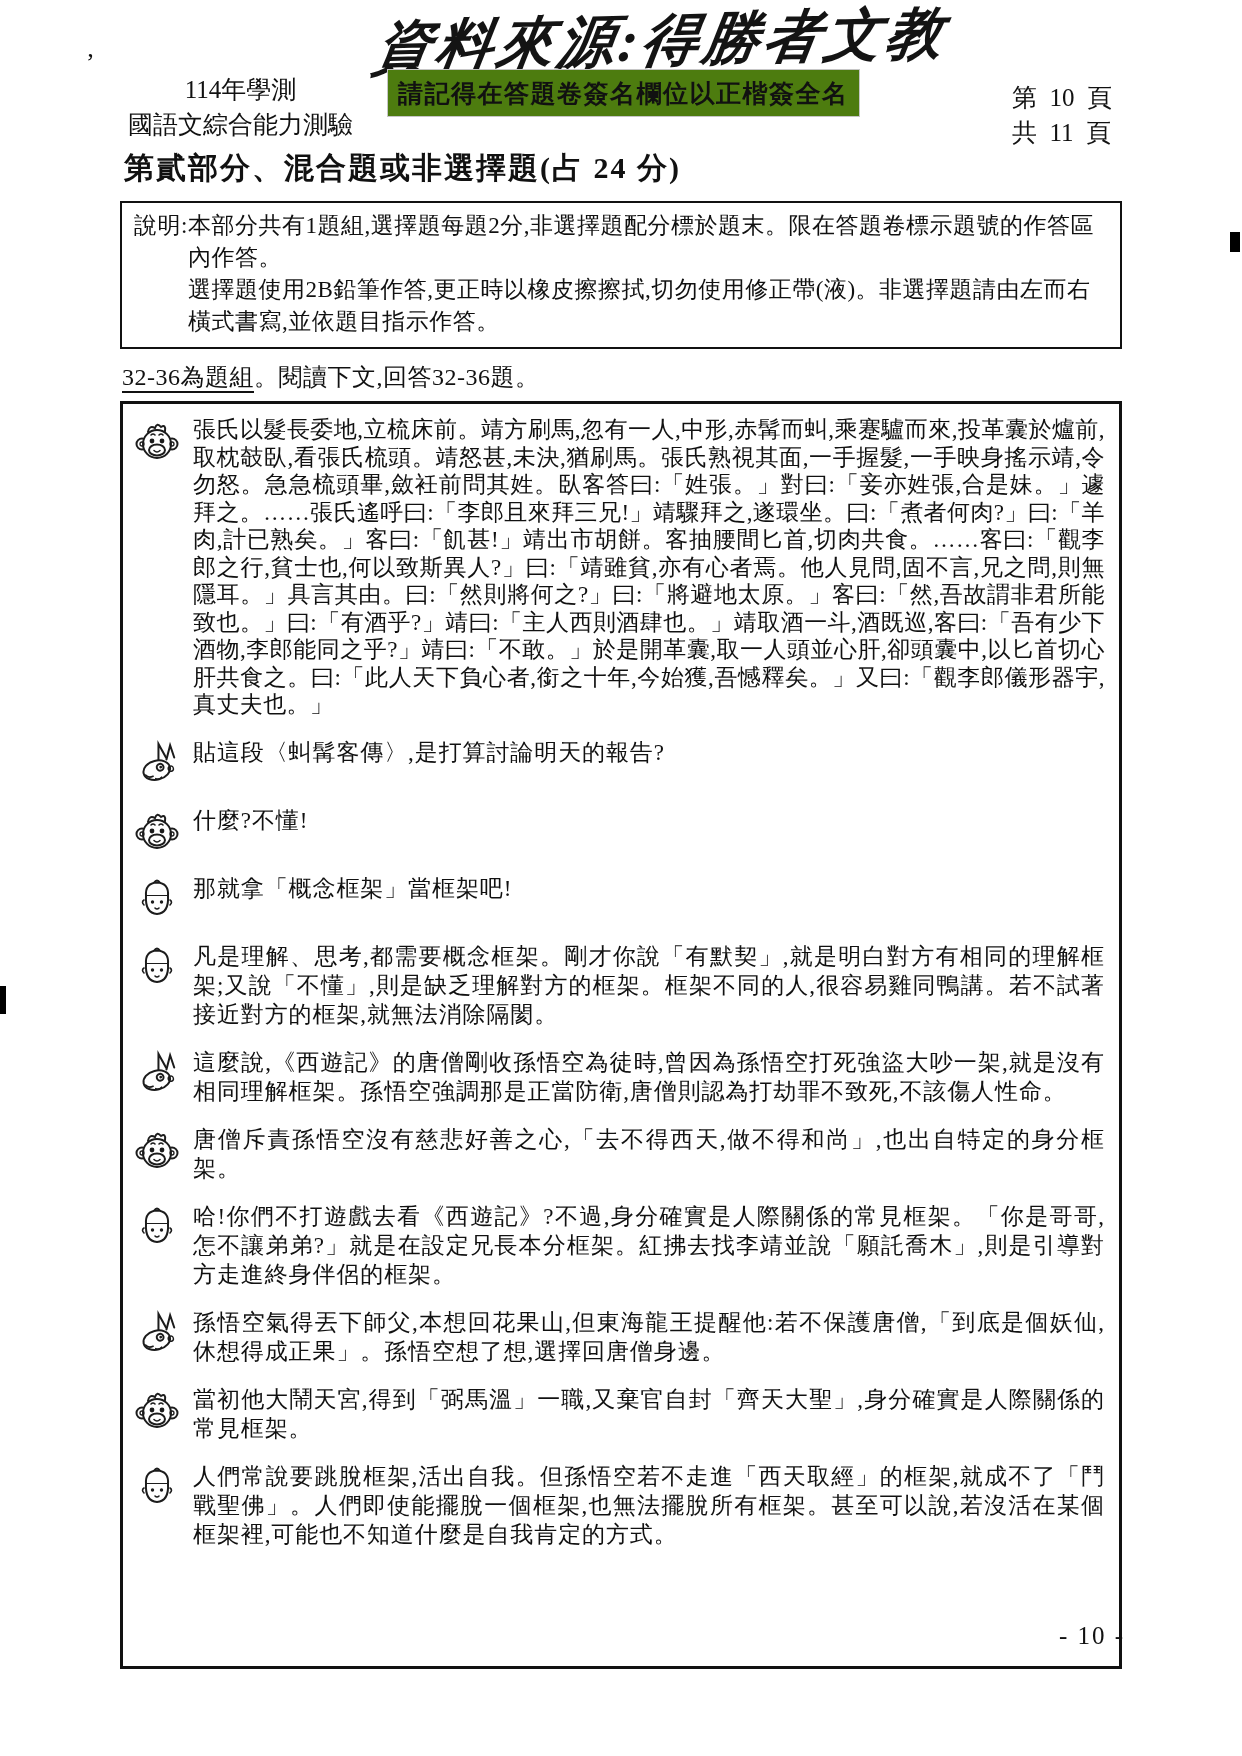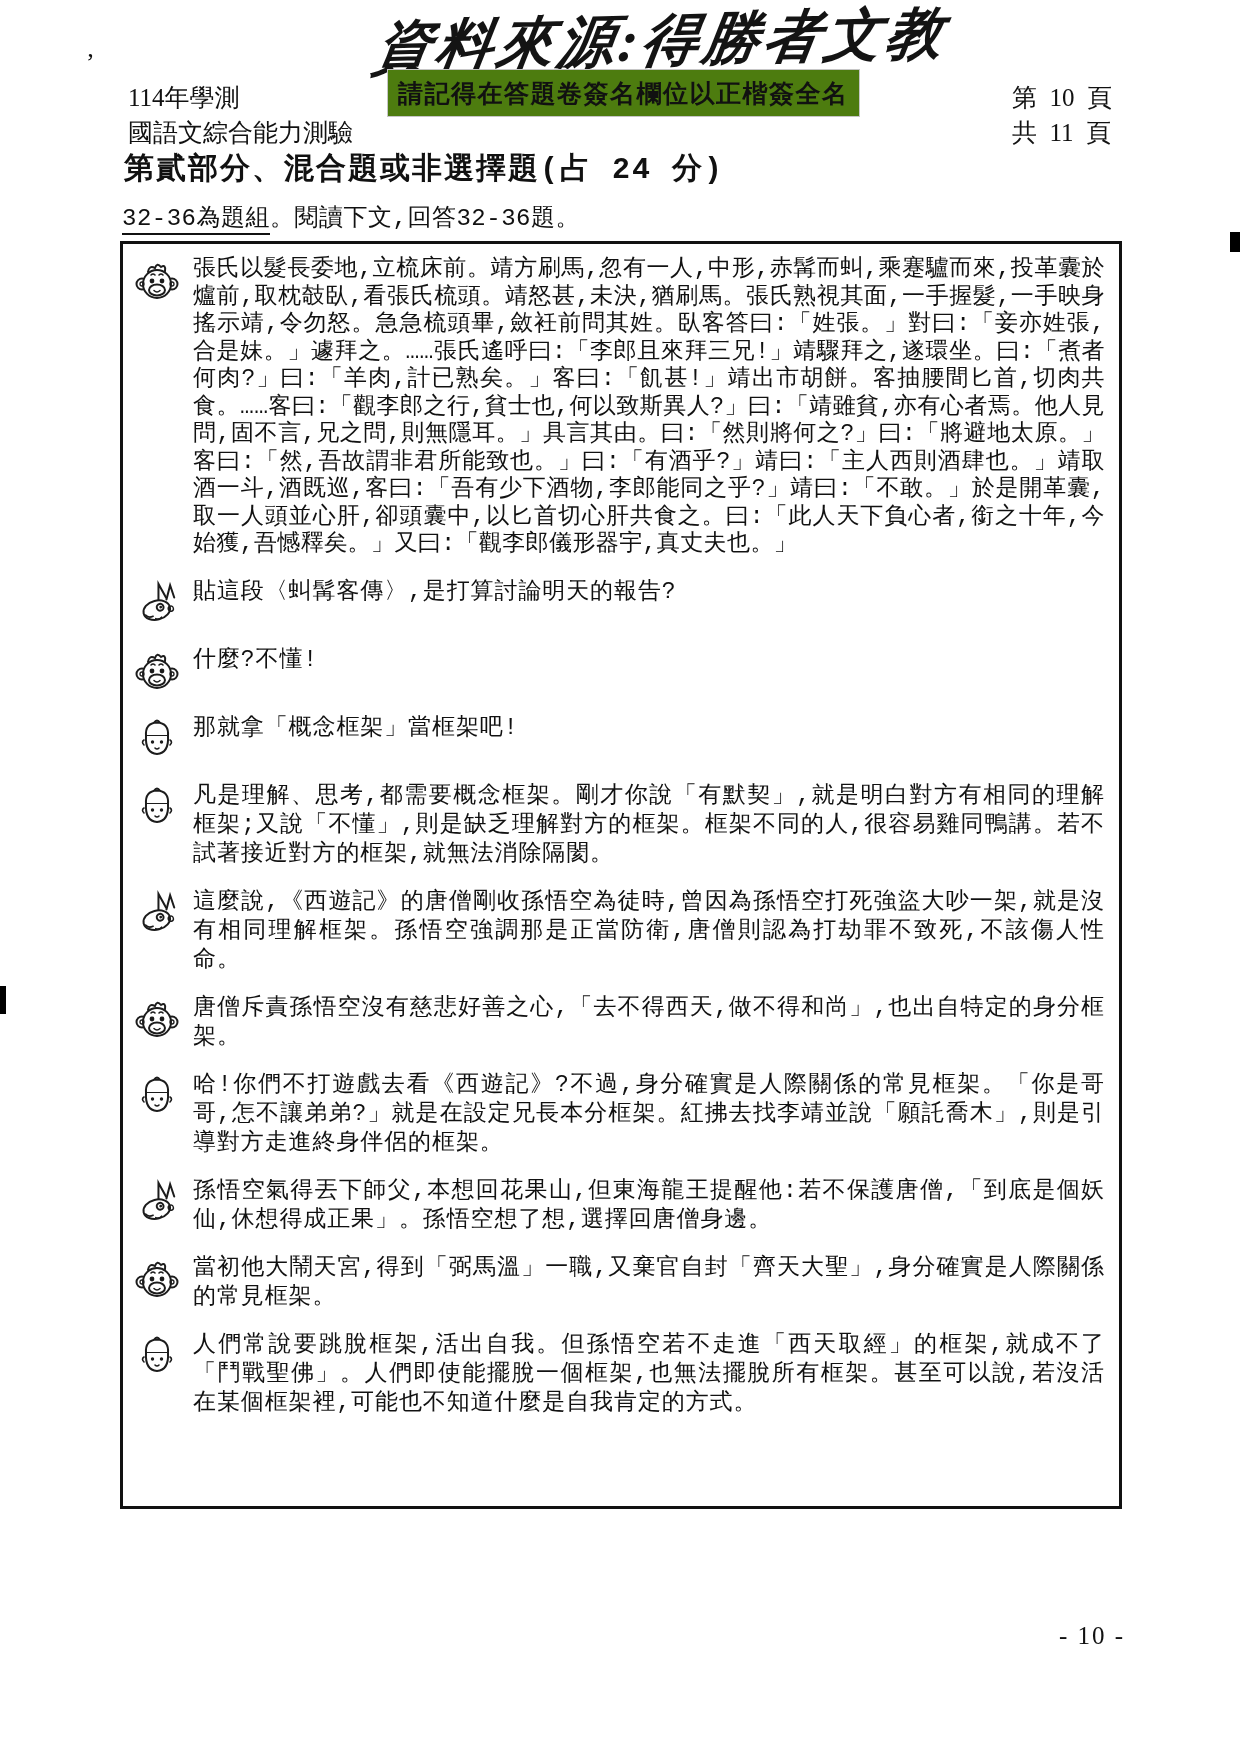--- a/index.html
+++ b/index.html
@@ -15,32 +15,32 @@
   
   .handwritten{
     position:absolute;top:0px;left:375px;width:760px;
     font-size:57px;font-style:italic;font-weight:600;
     white-space:nowrap;
     transform:rotate(-1.5deg) skewX(-10deg);
     letter-spacing:4px;
     color:#141414;
   }
   
-  .header-left{position:absolute;top:80px;left:128px;font-size:25px;line-height:35px;}
+  .header-left{position:absolute;top:72px;left:128px;font-size:25px;line-height:35px;text-align:center;}
   .sig-highlight{
     position:absolute;top:70px;left:388px;
     background:#4d7c0f;
     padding:7px 10px 6px 10px;
     font-size:25px;font-weight:bold;letter-spacing:1.5px;
     box-shadow:0 0 0 1px #c6c6c6;
   }
   .header-right{position:absolute;top:80px;left:1012px;font-size:25px;line-height:35px;}
   .header-right div{white-space:pre;}
   
-  .content{position:absolute;top:148px;left:120px;width:1002px;font-family:Liberation Mono, monospace;}
+  .content{position:absolute;top:148px;left:120px;width:1002px;}
   .section-title{
     font-size:30px;font-weight:bold;letter-spacing:2px;
     margin:0 0 12px 4px;
   }
   .instructions{
     border:2px solid #111;
     padding:7px 10px 9px 12px;
     font-size:23px;line-height:32px;
     display:flex;letter-spacing:0.5px;
   }
@@ -129,20 +129,27 @@
 
   <div class="header-right">
     <div>第  10  頁</div>
     <div>共  11  頁</div>
   </div>
 
   <div class="content">
 
     <div class="section-title">第貳部分、混合題或非選擇題(占 24 分)</div>
 
+    <div class="instructions">
+      <span class="instr-label">說明:</span>
+      <div class="instr-body">
+        <div>本部分共有1題組,選擇題每題2分,非選擇題配分標於題末。限在答題卷標示題號的作答區內作答。</div>
+        <div>選擇題使用2B鉛筆作答,更正時以橡皮擦擦拭,切勿使用修正帶(液)。非選擇題請由左而右橫式書寫,並依題目指示作答。</div>
+      </div>
+    </div>
 
     <div class="group-line">
       <span class="u">32-36為題組</span><span>。閱讀下文,回答32-36題。</span>
     </div>
 
     <div class="reading-box">
 
       <div class="msg">
         <span class="avatar">
           <svg width="48" height="48" viewBox="0 0 48 48">

